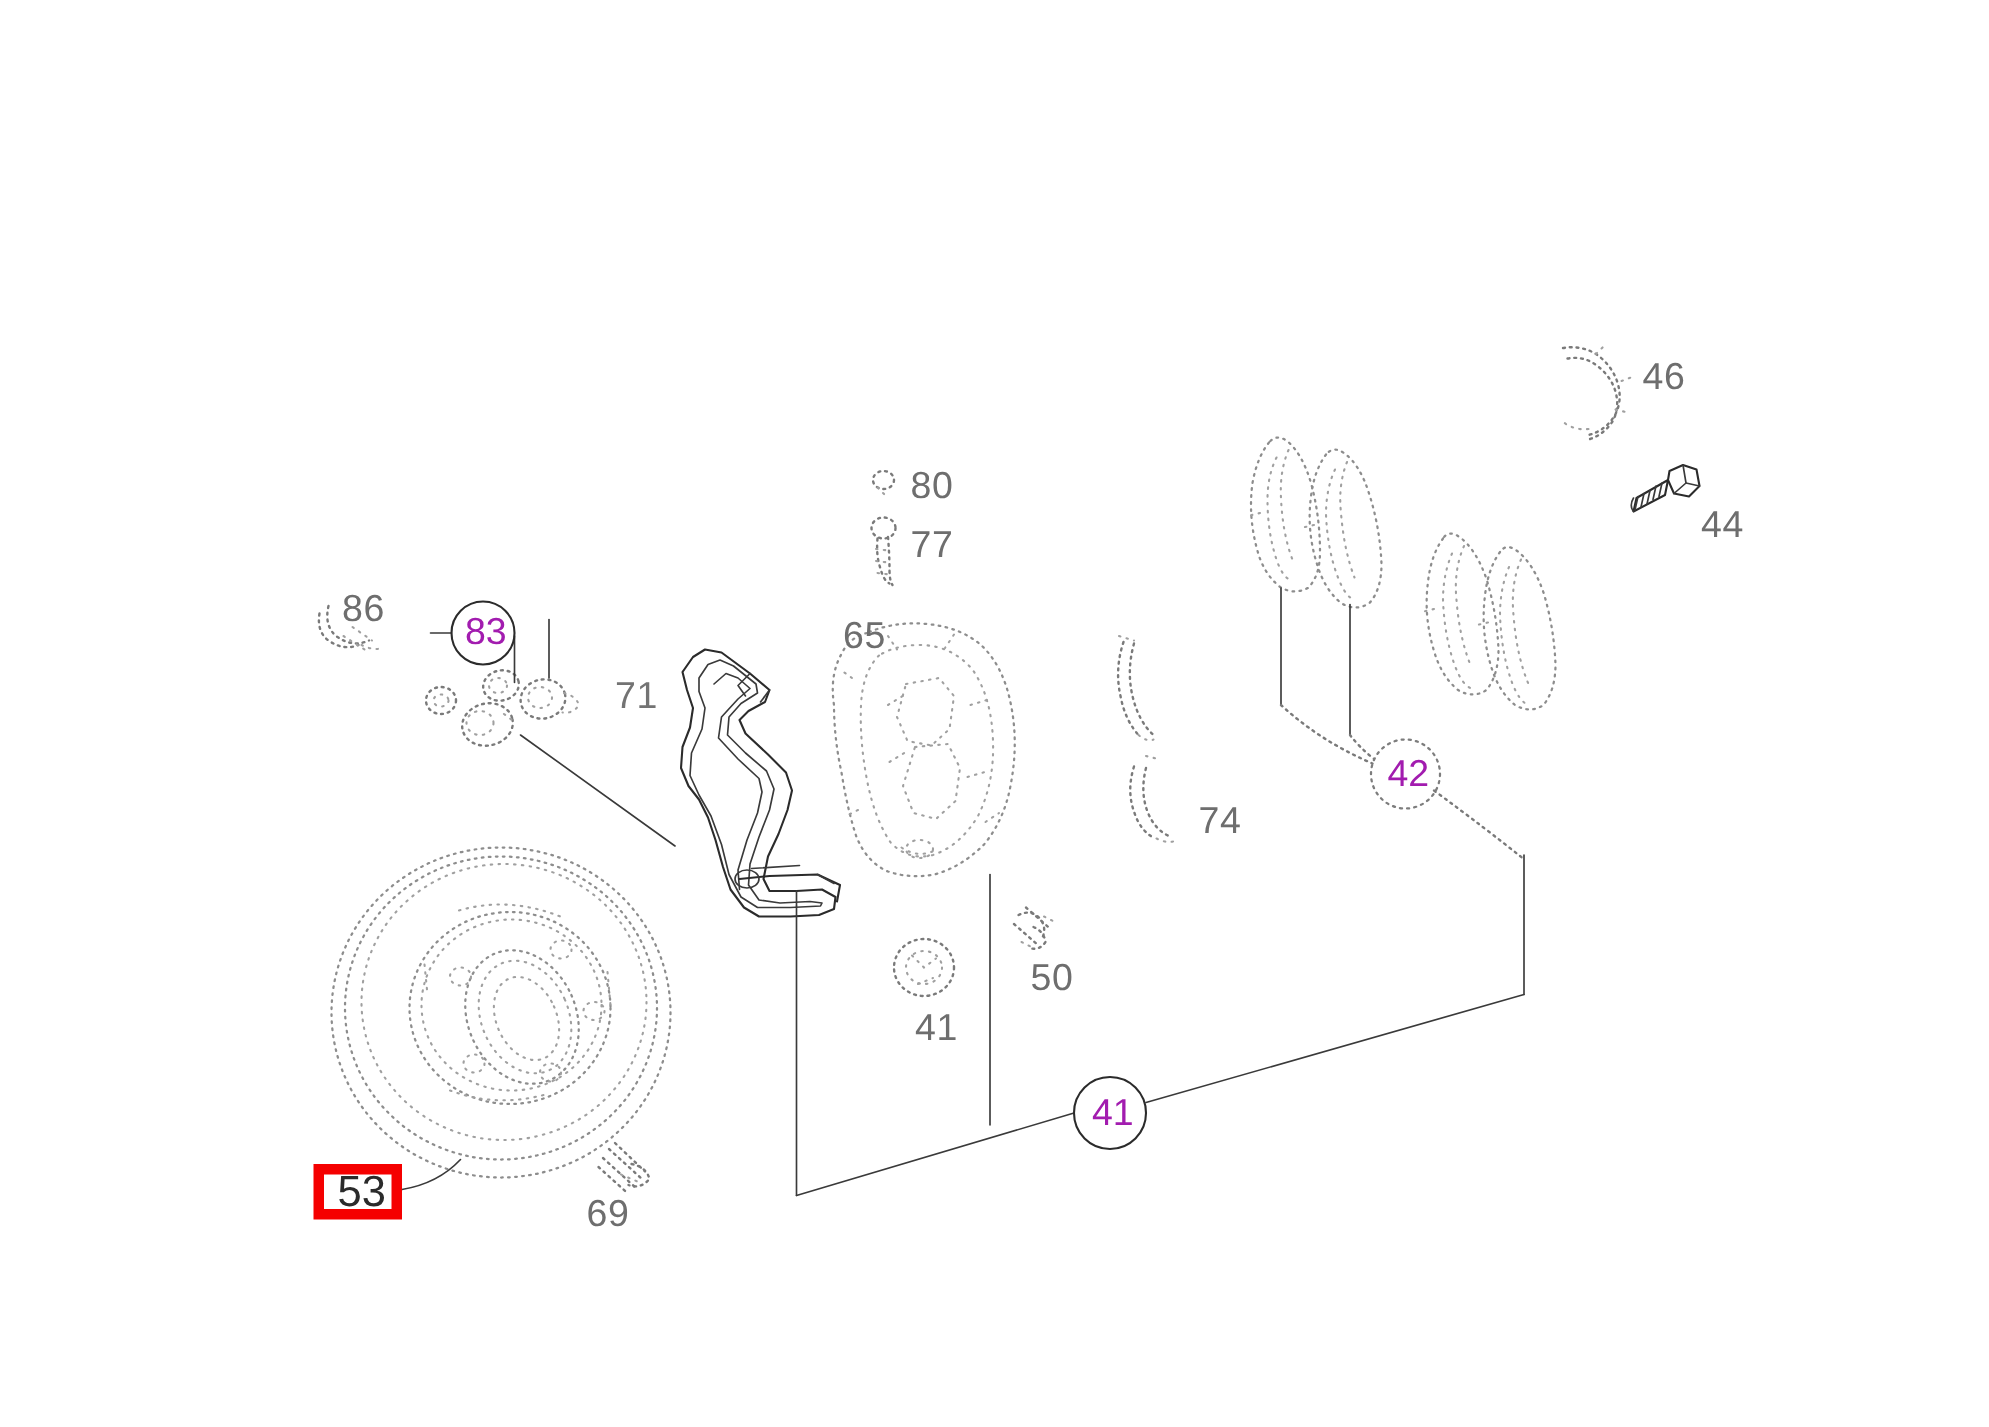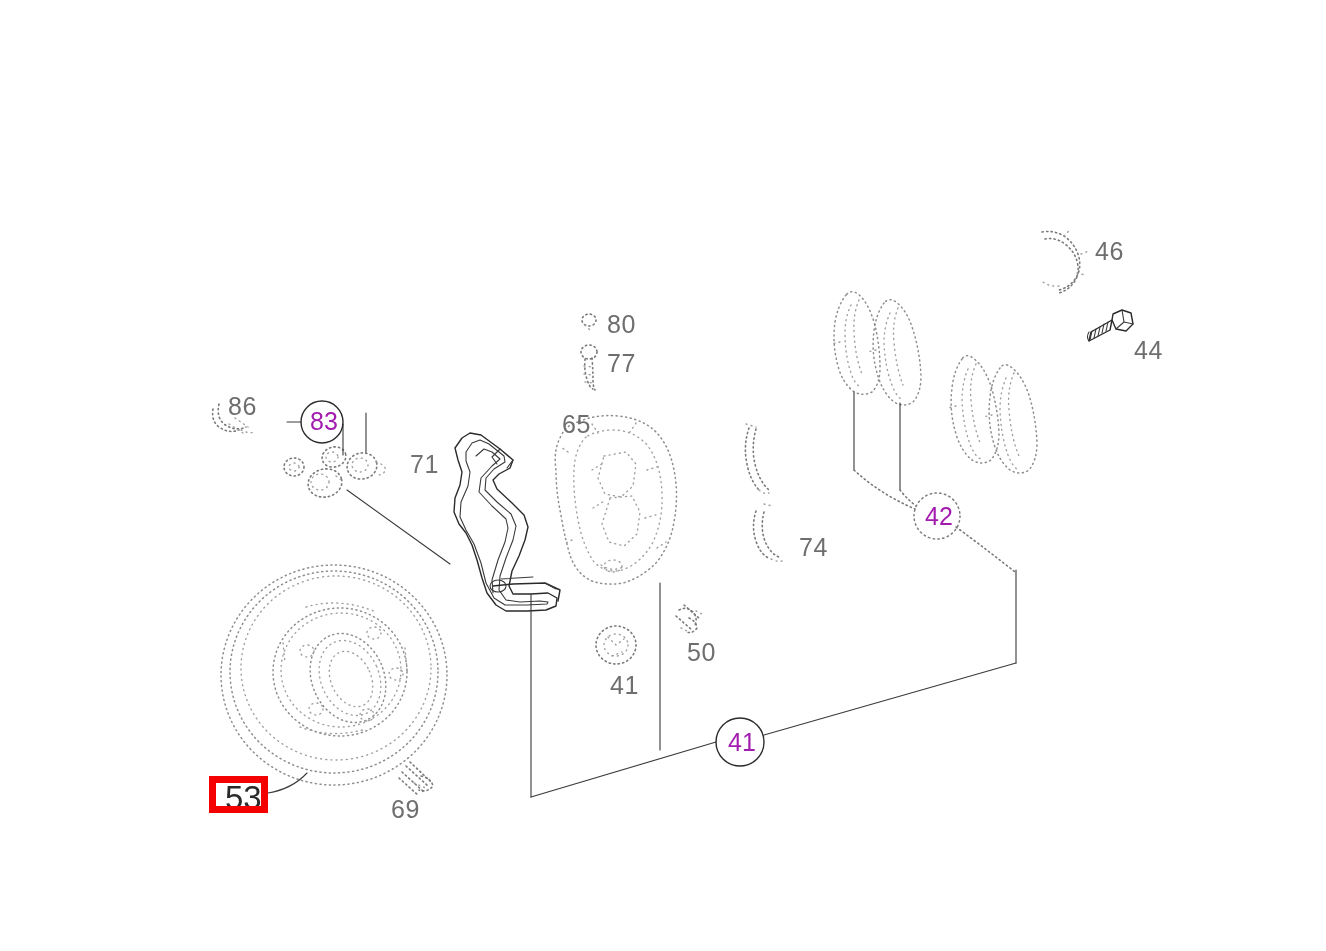--- a/index.html
+++ b/index.html
@@ -49,21 +49,21 @@
   .highlight-box {
     position: absolute;
     border: 7px solid #f50000;
     box-sizing: border-box;
     background: transparent;
     pointer-events: none;
   }
   .highlight-label {
     position: absolute;
     font-family: "Liberation Sans", sans-serif;
-    font-size: 33px;
+    font-size: 29px;
     color: #2b2b2b;
     white-space: nowrap;
     line-height: 1;
     user-select: none;
   }
 </style>
 </head>
 <body>
 
 <div id="diagram-root">

